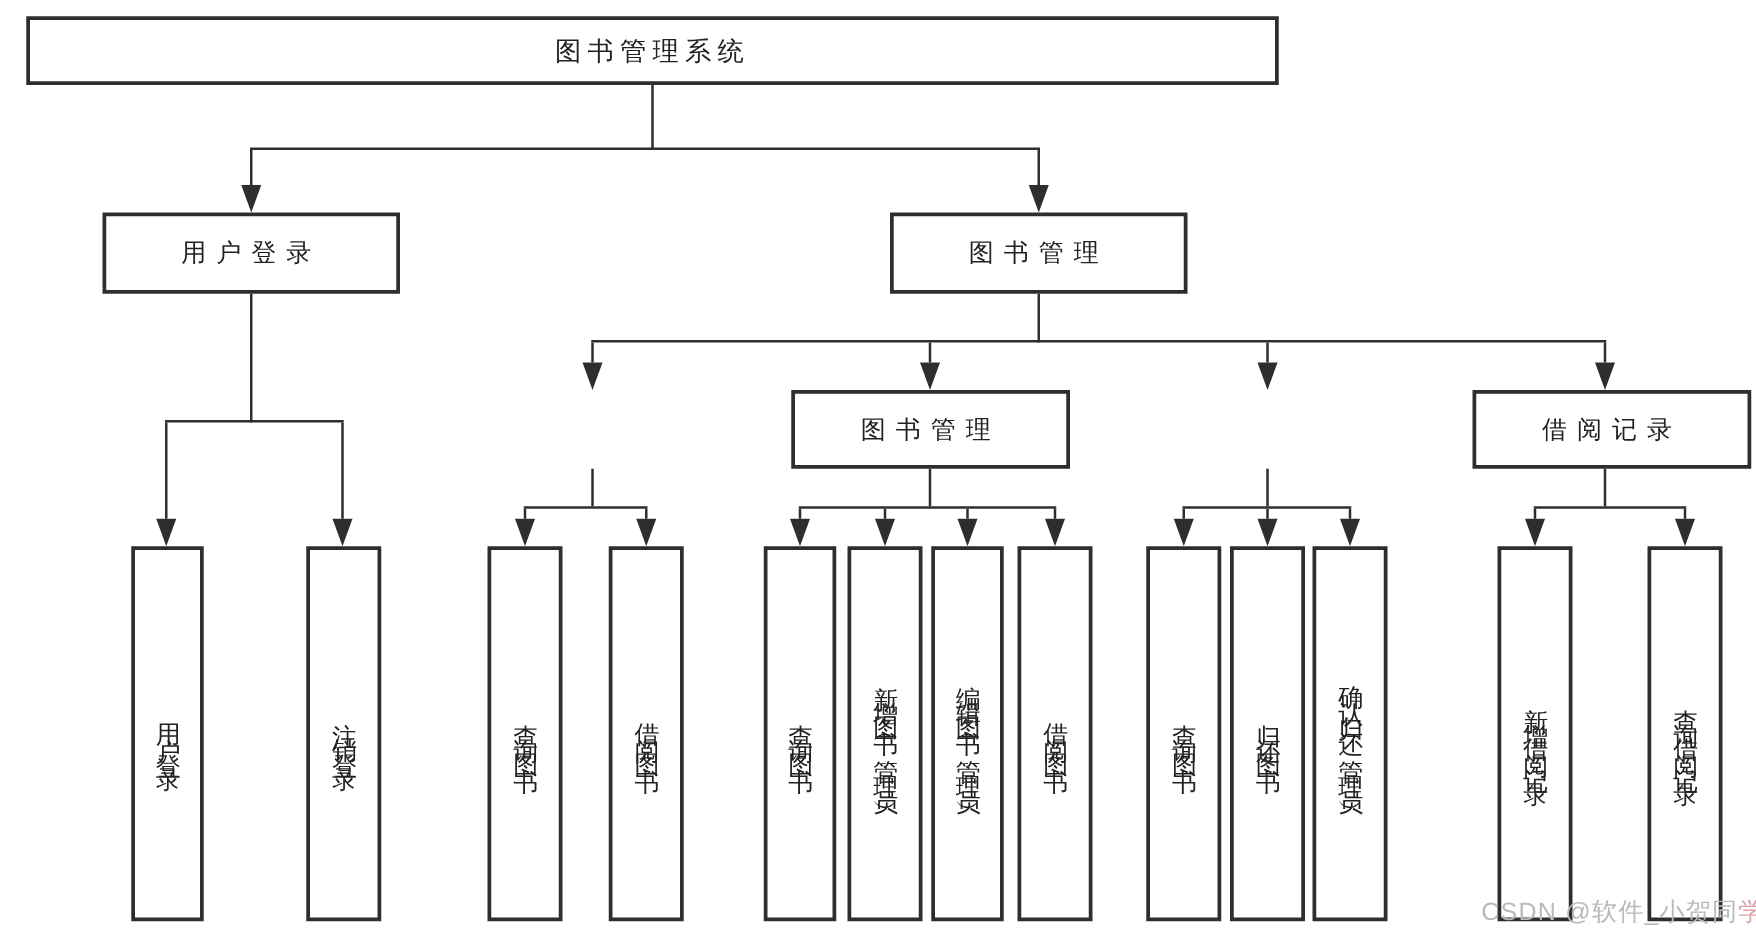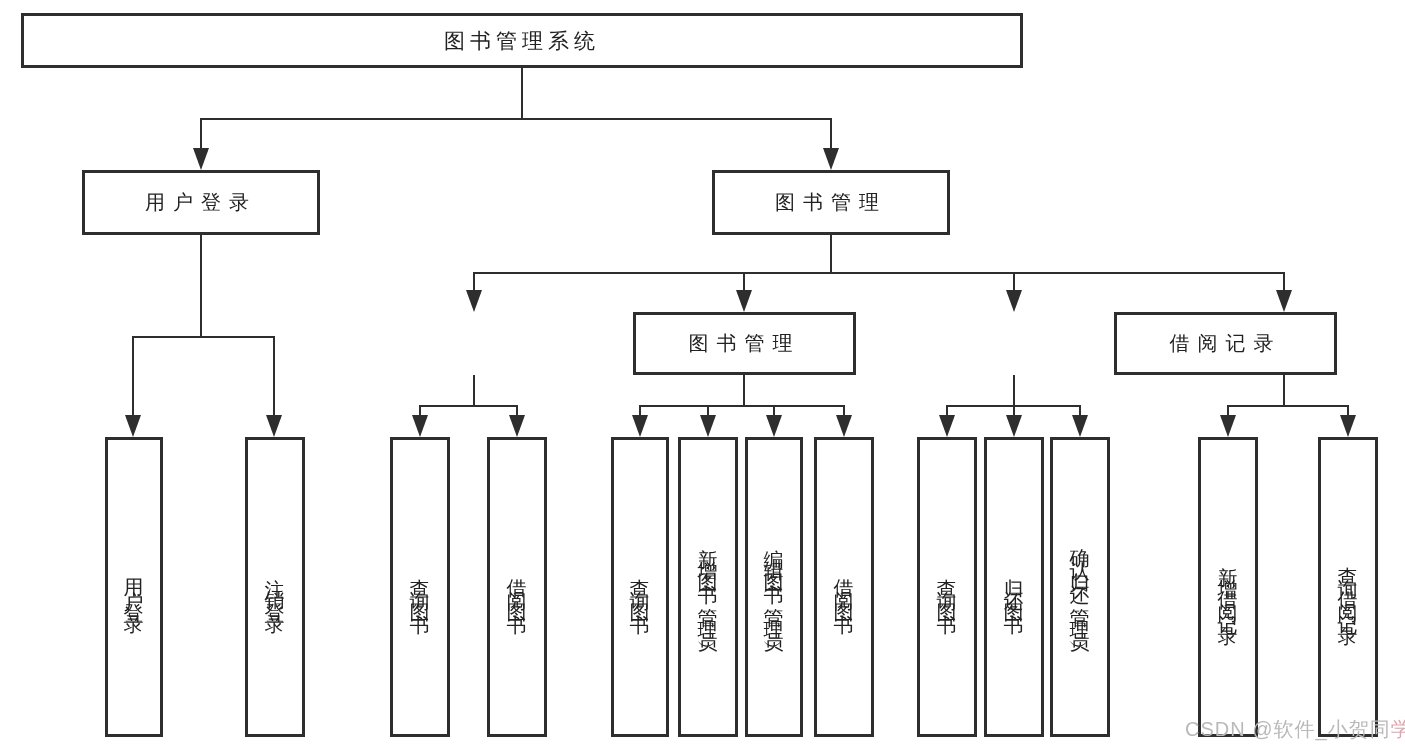--- a/index.html
+++ b/index.html
@@ -49,21 +49,21 @@
   <div class="box h-box" style="left:712px;top:170px;width:238px;height:65px;">
     <span class="lbl">图书管理</span>
   </div>
 
 
   <div class="box h-box" style="left:633px;top:312px;width:223px;height:63px;">
     <span class="lbl">图书管理</span>
   </div>
 
 
-  <div class="box h-box" style="left:1114px;top:312px;width:223px;height:63px;">
+  <div class="box h-box" style="left:1178px;top:312px;width:223px;height:63px;">
     <span class="lbl">借阅记录</span>
   </div>
 
   <div class="box leaf" style="left:105px;top:437px;width:58px;height:300px;">
     <span class="lbl">用户登录</span>
   </div>
 
   <div class="box leaf" style="left:245px;top:437px;width:60px;height:300px;">
     <span class="lbl">注销登录</span>
   </div>

